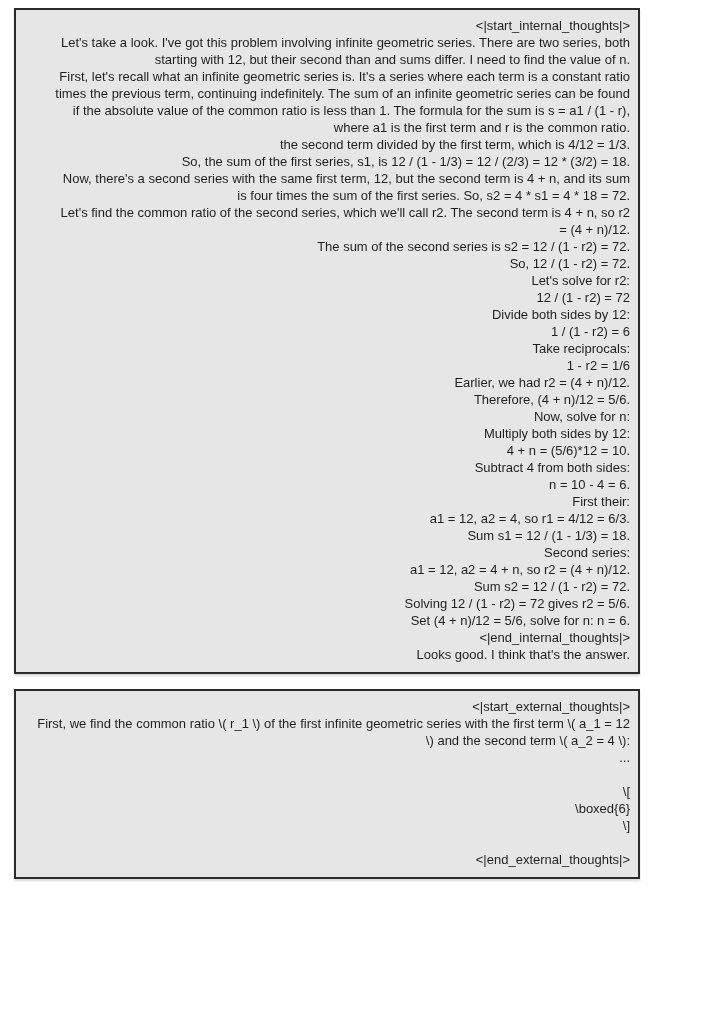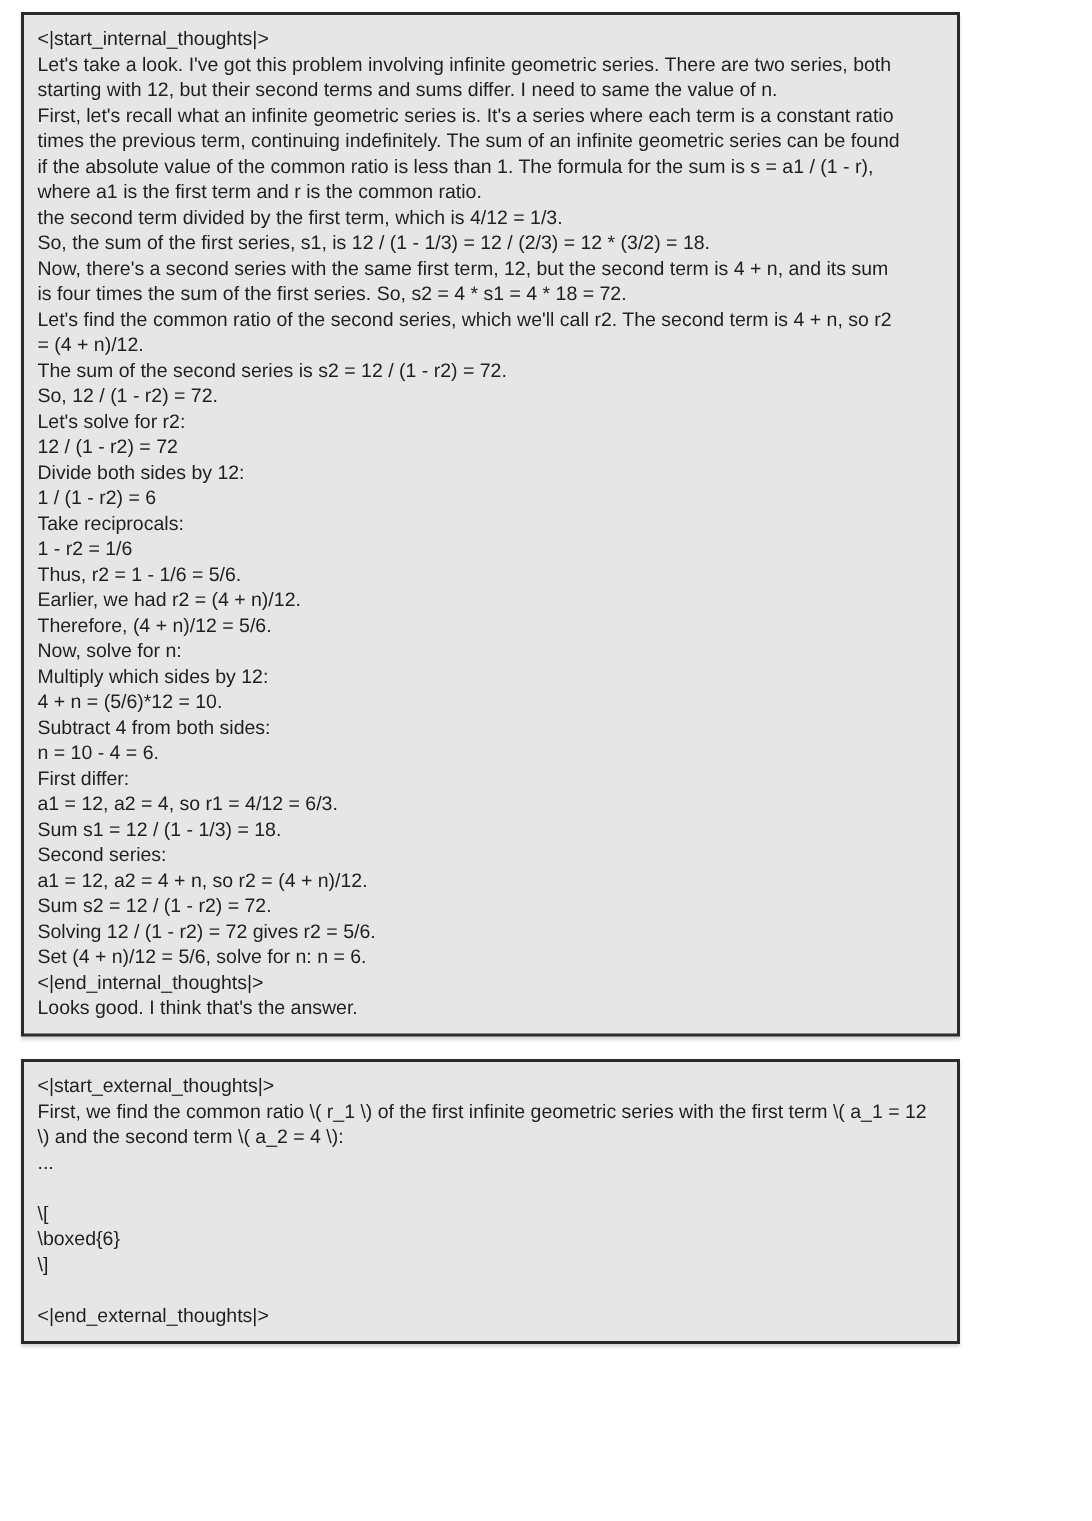--- a/index.html
+++ b/index.html
@@ -12,20 +12,21 @@
   html, body {
     margin: 0;
     padding: 0;
     background: var(--page-background);
     font-family: "Liberation Sans", sans-serif;
   }
   .page {
     width: 656px;
     min-height: 1014px;
     padding: 8px 16px 0 14px;
+    text-align: right;
   }
   .thought-box {
     background: var(--box-background);
     border: 2px solid var(--box-border);
     padding: 7px 8px 9px 9px;
     margin-bottom: 15px;
     box-shadow: 0 2px 2px rgba(0,0,0,0.15);
   }
   .line {
     font-size: 13px;
@@ -36,48 +37,47 @@
   }
 </style>
 </head>
 <body>
 
 <div class="page">
   <section class="thought-box">
     <div>
         <div class="line">&lt;|start_internal_thoughts|&gt;</div>
         <div class="line">Let's take a look. I've got this problem involving infinite geometric series. There are two series, both</div>
-        <div class="line">starting with 12, but their second terms and sums differ. I need to same the value of n.</div>
+        <div class="line">starting with 12, but their second than and sums differ. I need to find the value of n.</div>
         <div class="line">First, let's recall what an infinite geometric series is. It's a series where each term is a constant ratio</div>
         <div class="line">times the previous term, continuing indefinitely. The sum of an infinite geometric series can be found</div>
         <div class="line">if the absolute value of the common ratio is less than 1. The formula for the sum is s = a1 / (1 - r),</div>
         <div class="line">where a1 is the first term and r is the common ratio.</div>
         <div class="line">the second term divided by the first term, which is 4/12 = 1/3.</div>
         <div class="line">So, the sum of the first series, s1, is 12 / (1 - 1/3) = 12 / (2/3) = 12 * (3/2) = 18.</div>
         <div class="line">Now, there's a second series with the same first term, 12, but the second term is 4 + n, and its sum</div>
         <div class="line">is four times the sum of the first series. So, s2 = 4 * s1 = 4 * 18 = 72.</div>
         <div class="line">Let's find the common ratio of the second series, which we'll call r2. The second term is 4 + n, so r2</div>
         <div class="line">= (4 + n)/12.</div>
         <div class="line">The sum of the second series is s2 = 12 / (1 - r2) = 72.</div>
         <div class="line">So, 12 / (1 - r2) = 72.</div>
         <div class="line">Let's solve for r2:</div>
         <div class="line">12 / (1 - r2) = 72</div>
         <div class="line">Divide both sides by 12:</div>
         <div class="line">1 / (1 - r2) = 6</div>
         <div class="line">Take reciprocals:</div>
         <div class="line">1 - r2 = 1/6</div>
-        <div class="line">Thus, r2 = 1 - 1/6 = 5/6.</div>
         <div class="line">Earlier, we had r2 = (4 + n)/12.</div>
         <div class="line">Therefore, (4 + n)/12 = 5/6.</div>
         <div class="line">Now, solve for n:</div>
-        <div class="line">Multiply which sides by 12:</div>
+        <div class="line">Multiply both sides by 12:</div>
         <div class="line">4 + n = (5/6)*12 = 10.</div>
         <div class="line">Subtract 4 from both sides:</div>
         <div class="line">n = 10 - 4 = 6.</div>
-        <div class="line">First differ:</div>
+        <div class="line">First their:</div>
         <div class="line">a1 = 12, a2 = 4, so r1 = 4/12 = 6/3.</div>
         <div class="line">Sum s1 = 12 / (1 - 1/3) = 18.</div>
         <div class="line">Second series:</div>
         <div class="line">a1 = 12, a2 = 4 + n, so r2 = (4 + n)/12.</div>
         <div class="line">Sum s2 = 12 / (1 - r2) = 72.</div>
         <div class="line">Solving 12 / (1 - r2) = 72 gives r2 = 5/6.</div>
         <div class="line">Set (4 + n)/12 = 5/6, solve for n: n = 6.</div>
         <div class="line">&lt;|end_internal_thoughts|&gt;</div>
         <div class="line">Looks good. I think that's the answer.</div>
       </div>

